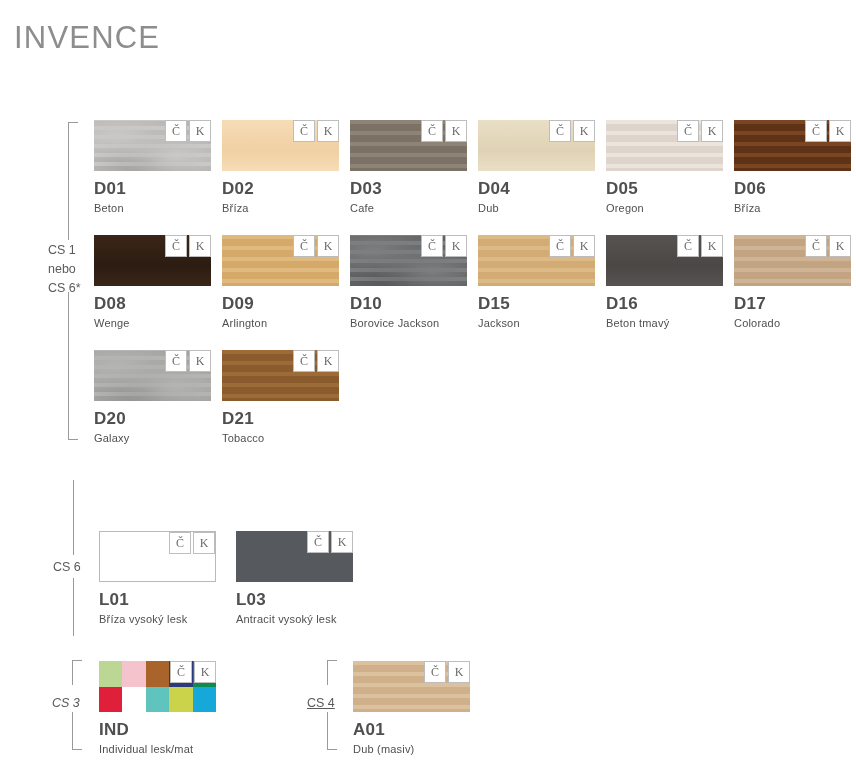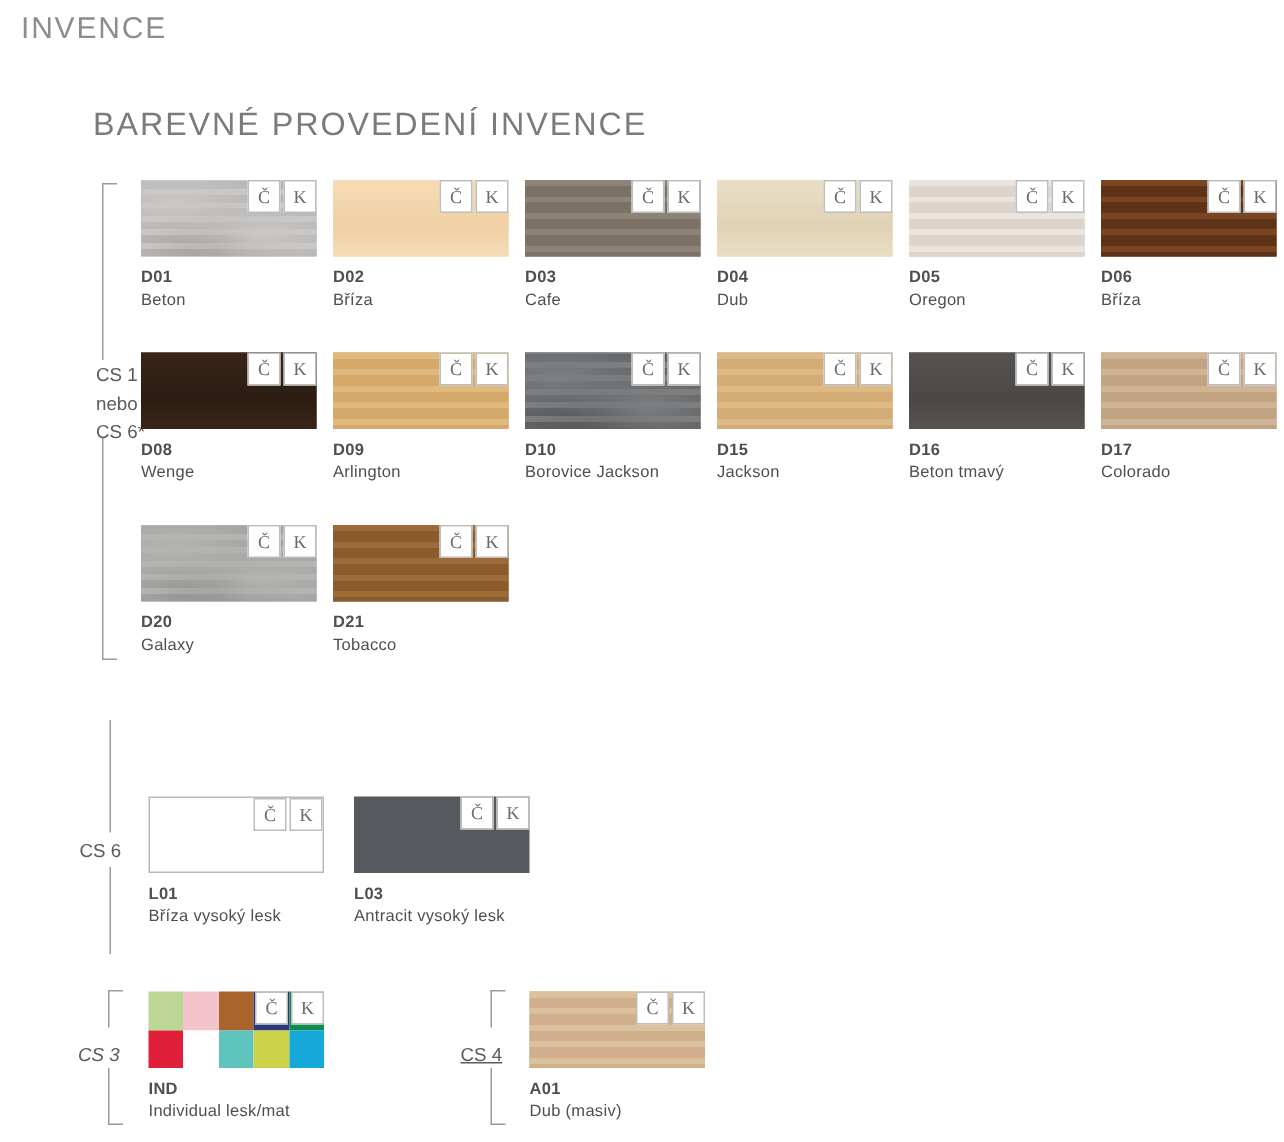--- a/index.html
+++ b/index.html
@@ -12,22 +12,22 @@
   }
   #page {
     position: relative;
     width: 856px; height: 761px;
     background: #ffffff;
   }
 
   
   #doc-title {
     position: absolute;
-    left: 14px; top: 8px;
-    font-size: 20px;
+    left: 14px; top: 20px;
+    font-size: 31px;
     letter-spacing: 1.2px;
     color: #8d8d8d;
     font-weight: 300;
     white-space: nowrap;
     text-align: right;
   }
   #section-title {
     position: absolute;
     left: 62px; top: 71px;
     font-size: 21.5px;
@@ -91,21 +91,21 @@
     background: #ffffff;
     border: 1px solid #bdbdbd;
     color: #6a6a6a;
     font-size: 12px;
     line-height: 20px;
     text-align: center;
     font-family: "Liberation Serif", serif;
   }
   .code {
     margin-top: 8px;
-    font-size: 11px;
+    font-size: 17px;
     color: #4f4f4f;
     font-weight: 700;
     letter-spacing: 0.2px;
     white-space: nowrap;
   }
   .cname {
     margin-top: 3px;
     font-size: 11px;
     color: #4f4f4f;
     letter-spacing: 0.2px;
@@ -121,32 +121,31 @@
     grid-template-rows: repeat(2, 1fr);
   }
   .ind-cell { width: 100%; height: 100%; }
 </style>
 </head>
 <body>
 
 <div id="page">
 
   <div id="doc-title">INVENCE</div>
-  <div id="section-title">BAREVNÉ PROVEDENÍ INVENCE</div>
 
   <div class="bracket" style="left:68px; top:122px; height:118px;">
     <div class="stem"></div>
       <div class="serif top"></div>
   </div>
 
   <div class="bracket" style="left:68px; top:292px; height:148px;">
     <div class="stem"></div>
       <div class="serif bot"></div>
   </div>
-  <div class="group-label" style="left:64px; top:241px;">
+  <div class="group-label" style="left:48px; top:241px;">
     <div>CS 1</div>
     <div>nebo</div>
     <div>CS 6*</div>
   </div>
 
   <div class="bracket" style="left:73px; top:480px; height:75px;">
     <div class="stem"></div>
   </div>
   <div class="bracket" style="left:73px; top:578px; height:58px;">
     <div class="stem"></div>

